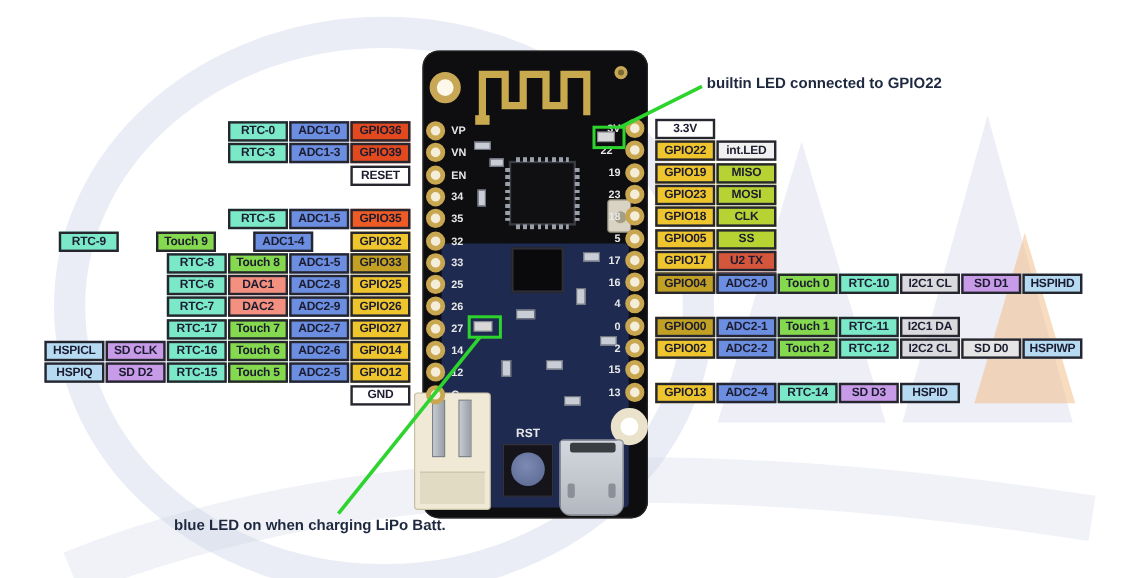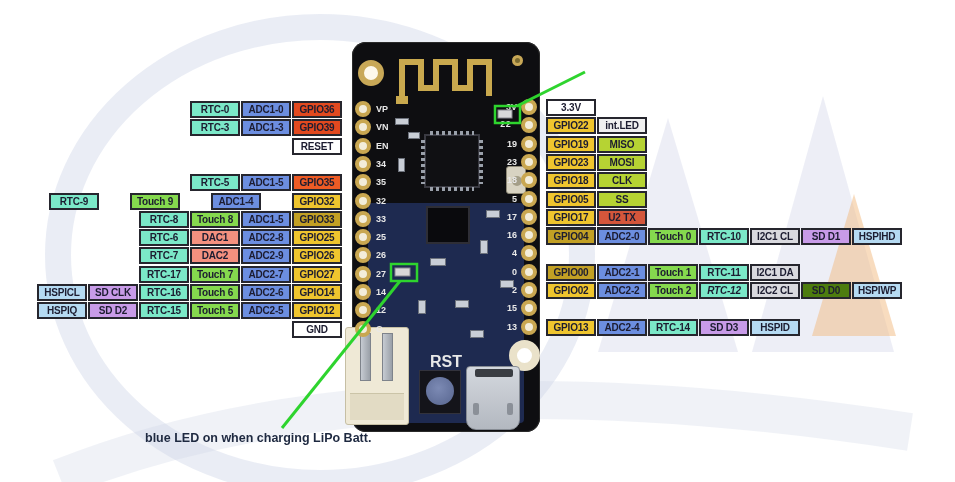--- a/index.html
+++ b/index.html
@@ -72,21 +72,21 @@
   <div class="passive" style="left:408px;top:132px;width:10px;height:5px;"></div>
   <div class="passive" style="left:398px;top:158px;width:5px;height:12px;"></div>
   <div class="passive" style="left:486px;top:210px;width:12px;height:6px;"></div>
   <div class="passive" style="left:480px;top:240px;width:6px;height:12px;"></div>
   <div class="passive" style="left:430px;top:258px;width:14px;height:6px;"></div>
   <div class="passive" style="left:455px;top:300px;width:12px;height:6px;"></div>
   <div class="passive" style="left:470px;top:330px;width:12px;height:6px;"></div>
   <div class="passive" style="left:418px;top:300px;width:6px;height:12px;"></div>
   <div class="passive" style="left:500px;top:280px;width:12px;height:6px;"></div>
 
-  <div class="silk" style="left:430px;top:354px;font-size:16px;">RST</div>
+  <div class="silk" style="left:430px;top:354px;font-size:10px;">RST</div>
   <div class="chip" style="left:419px;top:370px;width:42px;height:44px;background:#14141a;border:1px solid #32323c;"></div>
   <div class="chip" style="left:426px;top:377px;width:28px;height:28px;border-radius:50%;background:radial-gradient(circle at 45% 40%, #7c8ab4, #57658f);"></div>
 
   <div class="chip" style="left:466px;top:366px;width:54px;height:64px;background:linear-gradient(180deg,#d4d8de,#b3b8c0);border:1px solid #878c94;border-radius:4px 4px 10px 10px;">
     <div style="position:absolute;left:8px;top:2px;width:38px;height:8px;background:#3a3d42;border-radius:2px;"></div>
     <div style="position:absolute;left:6px;top:36px;width:6px;height:12px;background:#8b9098;border-radius:2px;"></div>
     <div style="position:absolute;right:6px;top:36px;width:6px;height:12px;background:#8b9098;border-radius:2px;"></div>
   </div>
 
   <div class="chip" style="left:345px;top:327px;width:64px;height:98px;background:#efe9d6;border:1px solid #c6bfa4;border-radius:3px;">
@@ -98,20 +98,21 @@
 
   <svg class="overlay-svg" width="955" height="482">
     <rect x="495" y="106" width="25" height="17" fill="none" stroke="#2ED42E" stroke-width="2.5"></rect>
     <rect x="498" y="110" width="14" height="8" fill="#d8d8d8" stroke="#88888f" stroke-width="1"></rect>
     <line x1="517" y1="106" x2="585" y2="72" stroke="#2ED42E" stroke-width="3"></line>
     <rect x="391" y="264" width="26" height="17" fill="none" stroke="#2ED42E" stroke-width="2.5"></rect>
     <rect x="395" y="268" width="15" height="8" fill="#d8d8d8" stroke="#88888f" stroke-width="1"></rect>
     <line x1="400" y1="281" x2="282" y2="428" stroke="#2ED42E" stroke-width="3"></line>
   </svg>
 
+  <div class="note" style="left:589px;top:62px;">builtin LED connected to GPIO22</div>
   <div class="note" style="left:145px;top:431px;">blue LED on when charging LiPo Batt.</div>
 
 <div class="pin-row" style="top: 101px; right: 613px;">
       <div class="pin-cell" style="background: rgb(123, 232, 200);">RTC-0</div>
       <div class="pin-cell" style="background: rgb(108, 142, 224);">ADC1-0</div>
       <div class="pin-cell" style="background: rgb(226, 73, 31);">GPIO36</div>
     </div>
     <div class="pin-row" style="top: 119.3px; right: 613px;">
       <div class="pin-cell" style="background: rgb(123, 232, 200);">RTC-3</div>
       <div class="pin-cell" style="background: rgb(108, 142, 224);">ADC1-3</div>
@@ -218,23 +219,23 @@
       <div class="pin-cell" style="background: rgb(194, 160, 36);">GPIO00</div>
       <div class="pin-cell" style="background: rgb(108, 142, 224);">ADC2-1</div>
       <div class="pin-cell" style="background: rgb(133, 217, 78);">Touch 1</div>
       <div class="pin-cell" style="background: rgb(123, 232, 200);">RTC-11</div>
       <div class="pin-cell" style="background: rgb(217, 217, 222);">I2C1 DA</div>
     </div>
     <div class="pin-row" style="top: 282px; left: 546px;">
       <div class="pin-cell" style="background: rgb(239, 197, 46);">GPIO02</div>
       <div class="pin-cell" style="background: rgb(108, 142, 224);">ADC2-2</div>
       <div class="pin-cell" style="background: rgb(133, 217, 78);">Touch 2</div>
-      <div class="pin-cell" style="background: rgb(123, 232, 200); font-style: italic;">RTC-12</div>
+      <div class="pin-cell" style="background: rgb(123, 232, 200);">RTC-12</div>
       <div class="pin-cell" style="background: rgb(217, 217, 222);">I2C2 CL</div>
-      <div class="pin-cell" style="background: #4d7c0f;">SD D0</div>
+      <div class="pin-cell" style="background: #e5e5e5;">SD D0</div>
       <div class="pin-cell" style="background: rgb(181, 218, 242);">HSPIWP</div>
     </div>
     <div class="pin-row" style="top: 318.6px; left: 546px;">
       <div class="pin-cell" style="background: rgb(239, 197, 46);">GPIO13</div>
       <div class="pin-cell" style="background: rgb(108, 142, 224);">ADC2-4</div>
       <div class="pin-cell" style="background: rgb(123, 232, 200);">RTC-14</div>
       <div class="pin-cell" style="background: rgb(200, 155, 232);">SD D3</div>
       <div class="pin-cell" style="background: rgb(181, 218, 242);">HSPID</div>
     </div>
     <div class="hole" style="left: 355px; top: 101px;"></div>
@@ -259,21 +260,21 @@
     <div class="silk" style="top: 265.7px; left: 376px;">27</div>
     <div class="hole" style="left: 355px; top: 284px;"></div>
     <div class="silk" style="top: 284px; left: 376px;">14</div>
     <div class="hole" style="left: 355px; top: 302.3px;"></div>
     <div class="silk" style="top: 302.3px; left: 376px;">12</div>
     <div class="hole" style="left: 355px; top: 320.6px;"></div>
     <div class="silk" style="top: 320.6px; left: 376px;">G</div>
     <div class="hole" style="left: 521px; top: 99px;"></div>
     <div class="silk" style="top: 99px; left: 494px; width: 23px; text-align: right;">3V</div>
     <div class="hole" style="left: 521px; top: 117.3px;"></div>
-    <div class="silk" style="top: 117.3px; left: 494px; width: 23px; text-align: center; font-family: Liberation Mono, monospace;">22</div>
+    <div class="silk" style="top: 117.3px; left: 494px; width: 23px; text-align: center;">22</div>
     <div class="hole" style="left: 521px; top: 135.6px;"></div>
     <div class="silk" style="top: 135.6px; left: 494px; width: 23px; text-align: right;">19</div>
     <div class="hole" style="left: 521px; top: 153.9px;"></div>
     <div class="silk" style="top: 153.9px; left: 494px; width: 23px; text-align: right;">23</div>
     <div class="hole" style="left: 521px; top: 172.2px;"></div>
     <div class="silk" style="top: 172.2px; left: 494px; width: 23px; text-align: right;">18</div>
     <div class="hole" style="left: 521px; top: 190.5px;"></div>
     <div class="silk" style="top: 190.5px; left: 494px; width: 23px; text-align: right;">5</div>
     <div class="hole" style="left: 521px; top: 208.8px;"></div>
     <div class="silk" style="top: 208.8px; left: 494px; width: 23px; text-align: right;">17</div>

